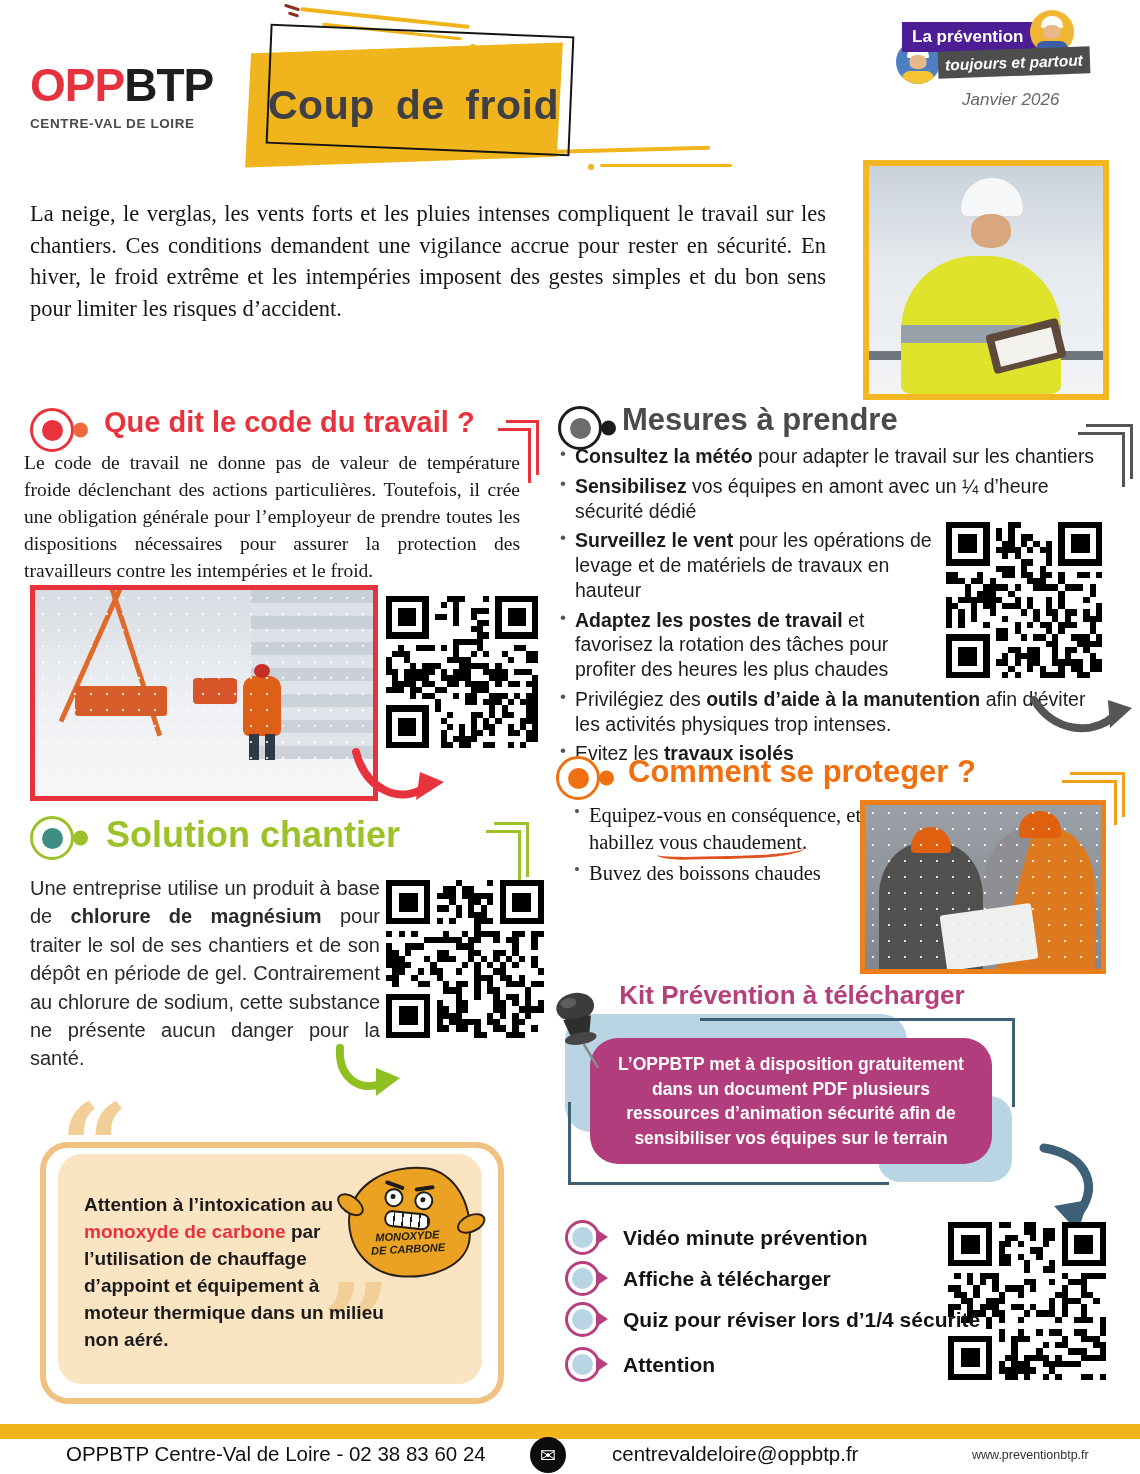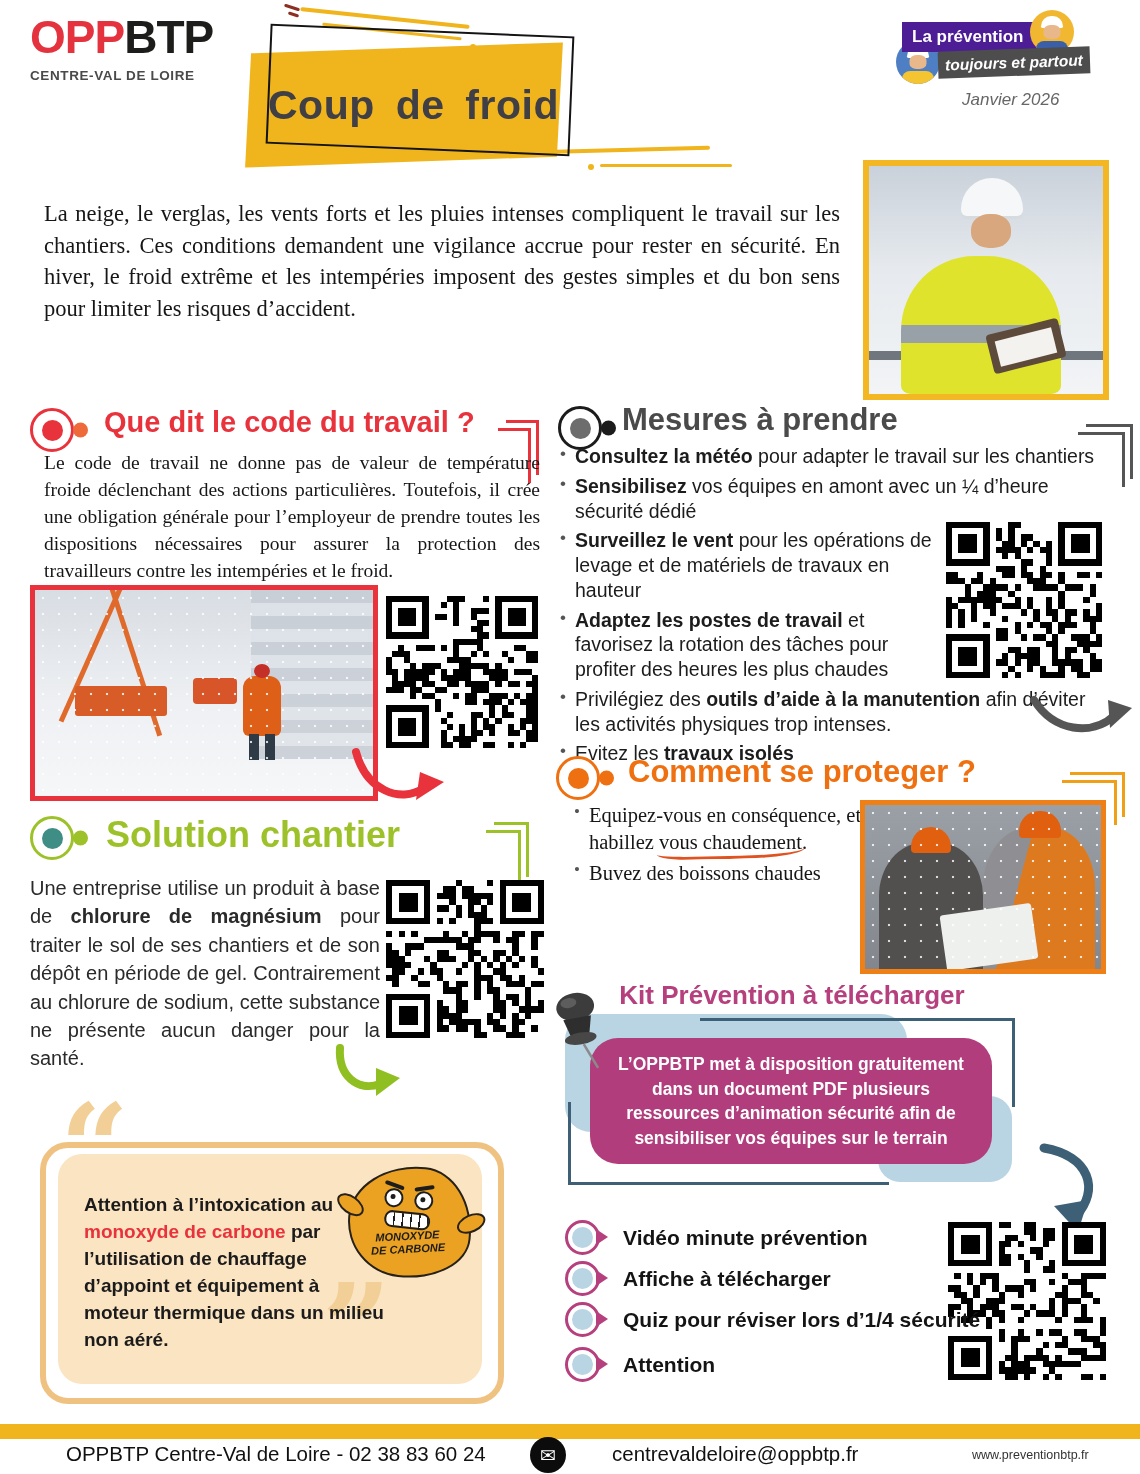--- a/index.html
+++ b/index.html
@@ -2,21 +2,21 @@
 <html><head>
 <meta charset="utf-8">
 <style>
   html,body{margin:0;padding:0;background:#888;}
   #page{position:relative;width:1140px;height:1474px;margin:0 auto;background:#fff;
         font-family:"Liberation Sans",sans-serif;overflow:hidden;color:#222;}
   .abs{position:absolute;}
 
   
   .logo{left:30px;top:14px;}
-  .logo .big{font-size:46px;font-weight:bold;letter-spacing:-1px;line-height:1;}
+  .logo .big{font-size:46px;font-weight:bold;letter-spacing:-1px;line-height:1;margin-top:48px;}
   .logo .p1{color:#e4333f;} .logo .p2{color:#1d1d1b;}
   .logo .sub{font-size:13.5px;font-weight:bold;color:#4a4a4a;letter-spacing:.6px;margin-top:8px;}
 
   
   .t-frame{left:268px;top:30px;width:300px;height:116px;border:2.5px solid #141414;
            transform:rotate(2.4deg);z-index:2;background:transparent;}
   .t-yellow{left:248px;top:48px;width:312px;height:114px;background:#f0b41c;
             transform:rotate(-2deg) skewX(-5deg);z-index:1;}
   .t-hl{left:268px;top:82px;z-index:3;font-size:41px;font-weight:bold;color:#3f3f45;
         letter-spacing:.5px;word-spacing:9px;}
@@ -47,23 +47,23 @@
          align-items:center;justify-content:center;}
   .sicon .in{width:21px;height:21px;border-radius:50%;}
   .sicon .dot{position:absolute;right:-17px;top:50%;transform:translateY(-50%);
               width:15px;height:15px;border-radius:50%;}
   .h-title{font-weight:bold;white-space:nowrap;}
   .bracket{border-top:3px solid;border-right:3px solid;}
   .bracket::before{content:"";position:absolute;top:5px;right:5px;width:100%;height:100%;
                    border-top:3px solid;border-right:3px solid;border-color:inherit;}
 
   
-  .serif{font-family:"Liberation Serif",serif;margin-left:14px;}
+  .serif{font-family:"Liberation Serif",serif;}
   .intro{left:30px;top:198px;width:796px;font-size:22.5px;line-height:1.4;text-align:justify;color:#161616;}
-  .codebody{left:30px;top:450px;width:496px;font-size:19.5px;line-height:1.38;text-align:justify;color:#161616;}
+  .codebody{left:24px;top:450px;width:496px;font-size:19.5px;line-height:1.38;text-align:justify;color:#161616;}
   .solbody{left:30px;top:874px;width:350px;font-size:20px;line-height:1.42;text-align:justify;color:#2a2a2a;}
 
   ul.blist{margin:0;padding:0;list-style:none;}
   ul.blist li{position:relative;padding-left:17px;margin-bottom:5px;}
   ul.blist li::before{content:"\2022";position:absolute;left:2px;top:-1px;color:#555;font-size:17px;}
   .mesures{left:558px;top:444px;width:556px;font-size:19.5px;line-height:1.27;color:#1c1c1c;}
   .mesures li.narrow{width:368px;}
   .proteger{left:572px;top:802px;width:292px;font-family:"Liberation Serif",serif;
             font-size:20.5px;line-height:1.3;color:#161616;}
   .u-orange{position:relative;}

